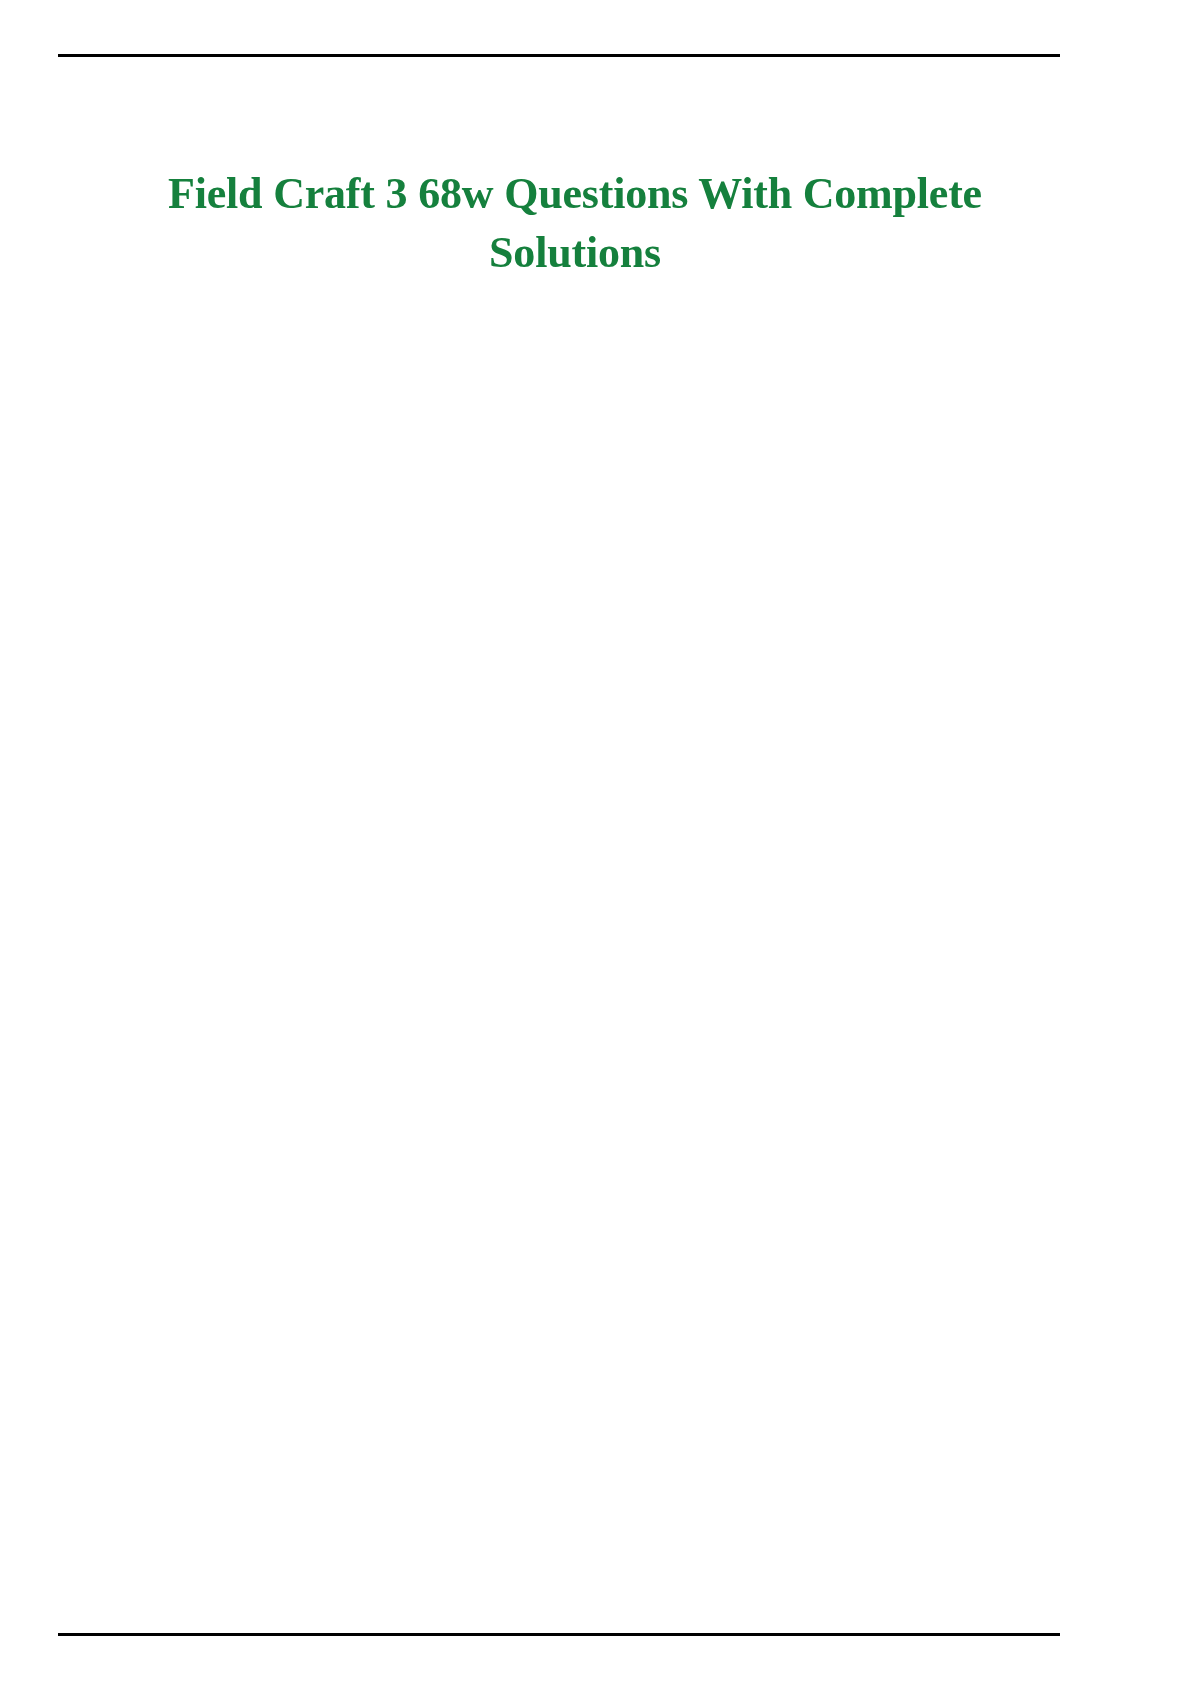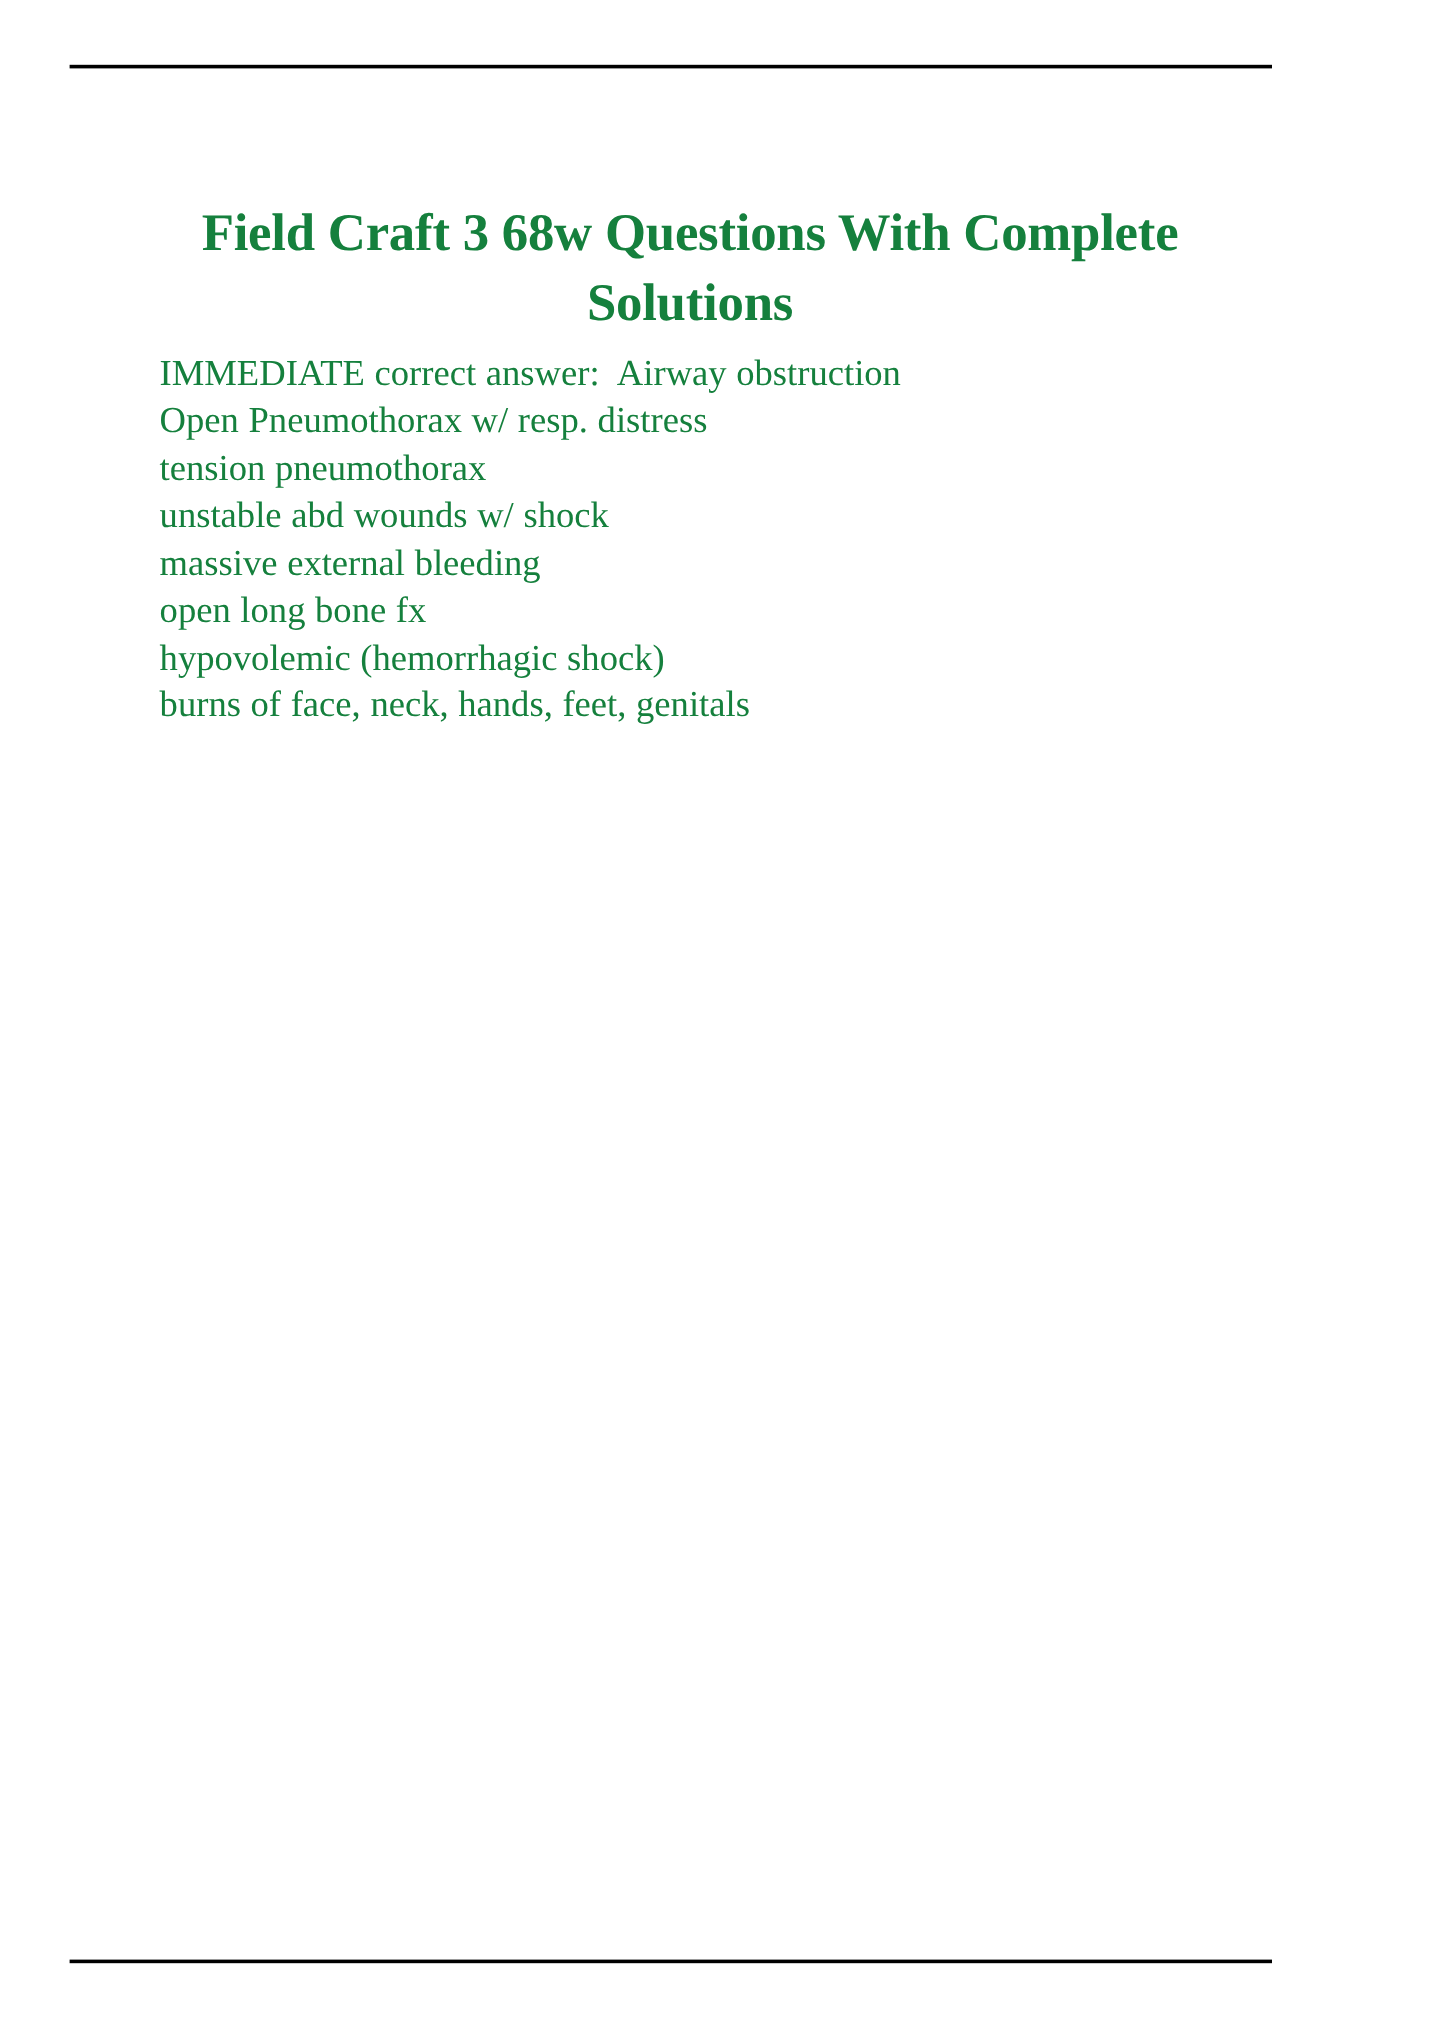--- a/index.html
+++ b/index.html
@@ -58,25 +58,17 @@
 </head>
 <body>
 
 <div class="page">
 
   <div class="rule rule-top"></div>
 
   <h1 class="doc-title">Field Craft 3 68w Questions With Complete Solutions</h1>
 
   <div class="body-block">
-    <p class="qa-entry">IMMEDIATE correct answer:  Airway obstruction
-Open Pneumothorax w/ resp. distress
-tension pneumothorax
-unstable abd wounds w/ shock
-massive external bleeding
-open long bone fx
-hypovolemic (hemorrhagic shock)
-burns of face, neck, hands, feet, genitals</p>
   </div>
 
   <div class="rule rule-bottom"></div>
 
 </div>
 
 </body></html>

